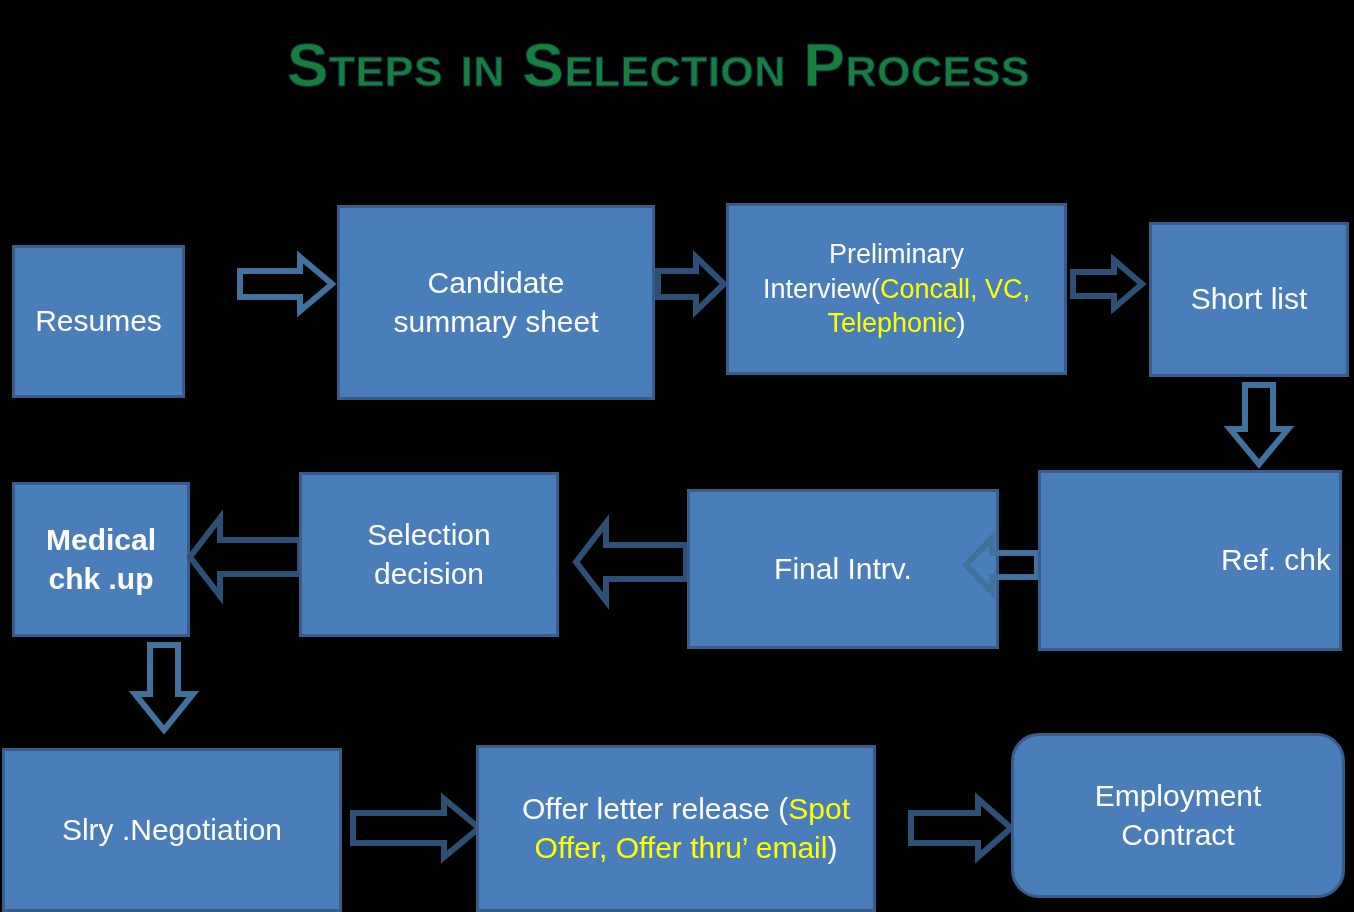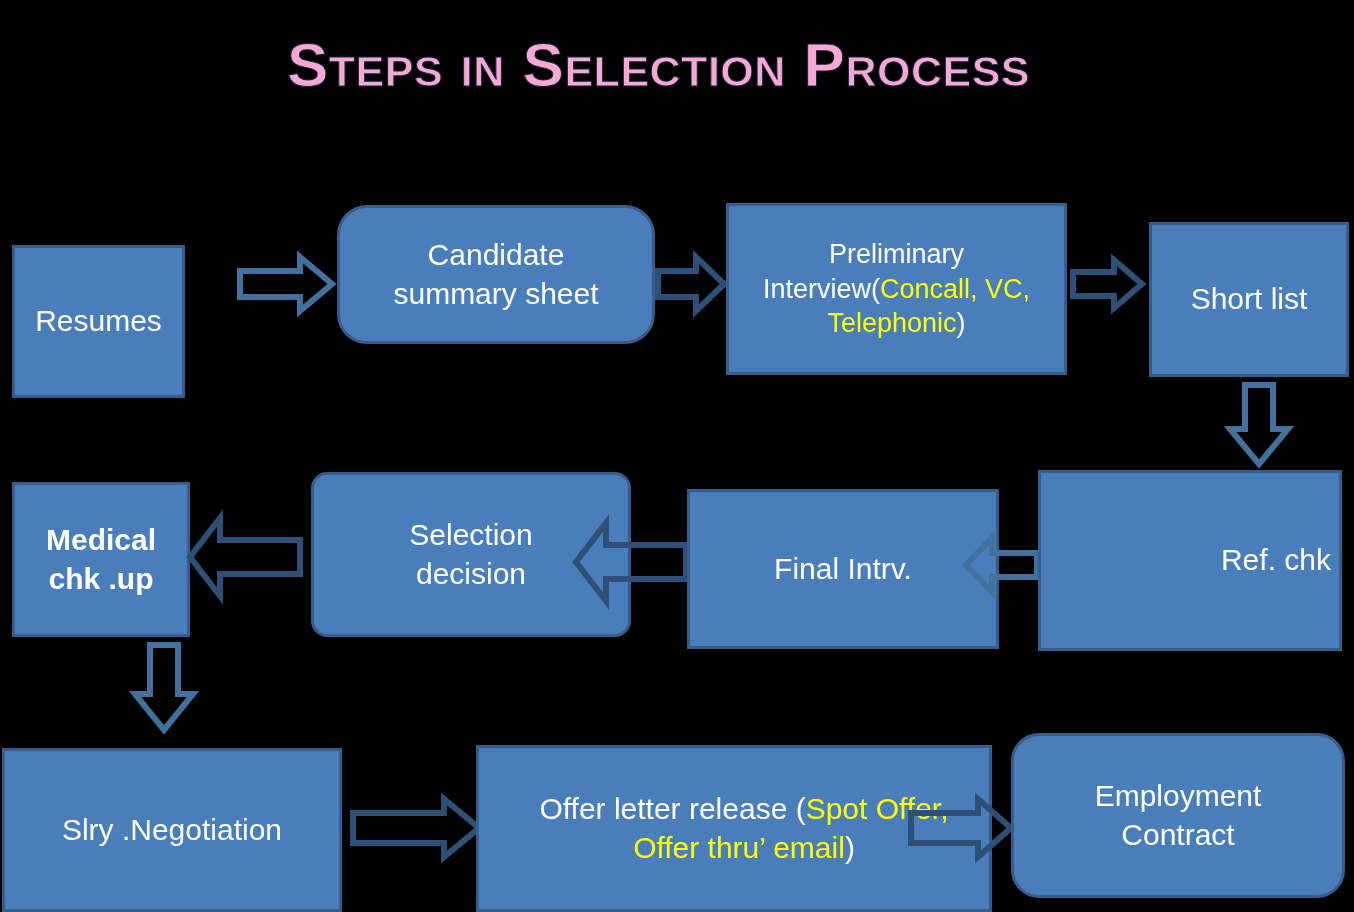--- a/index.html
+++ b/index.html
@@ -23,21 +23,21 @@
     position: absolute;
     left: 0;
     top: 32px;
     width: 1317px;
     text-align: center;
     font-family: "Liberation Sans", sans-serif;
     font-size: 62px;
     font-weight: bold;
     font-variant: small-caps;
     letter-spacing: 0.5px;
-    color: #f9a8d4;
+    color: #15803d;
     -webkit-text-stroke: 1px #10243c;
     text-shadow: 0 0 1px #14314f;
     white-space: nowrap;
     line-height: 1.05;
   }
 
   
   .box {
     position: absolute;
     box-sizing: border-box;
@@ -80,21 +80,21 @@
   <div class="box" style="left:12px; top:205px; width:173px; height:153px;margin-top:40px;">
     <span class="txt">Resumes</span>
   </div>
 
   <div class="arrow" style="left:237px; top:253px;">
     <svg width="98" height="62" viewBox="0 0 98 62">
       <path d="M3 18 L63 18 L63 4 L95 31 L63 58 L63 44 L3 44 Z"></path>
     </svg>
   </div>
 
-  <div class="box" style="left:337px; top:205px; width:318px; height:139px;border-radius:30px;">
+  <div class="box" style="left:337px; top:205px; width:318px; height:195px;">
     <span class="txt">
       <span>Candidate</span><br>
       <span>summary sheet</span>
     </span>
   </div>
 
   <div class="arrow dark" style="left:655px; top:253px;">
     <svg width="72" height="62" viewBox="0 0 72 62">
       <path d="M3 18 L41 18 L41 4 L69 31 L41 58 L41 44 L3 44 Z"></path>
     </svg>
@@ -126,21 +126,21 @@
       <span>chk .up</span>
     </span>
   </div>
 
   <div class="arrow dark" style="left:186px; top:514px;">
     <svg width="117" height="86" viewBox="0 0 117 86">
       <path d="M114 26 L34 26 L34 4 L4 43 L34 82 L34 60 L114 60 Z"></path>
     </svg>
   </div>
 
-  <div class="box" style="left:311px; top:472px; width:320px; height:165px;border-radius:16px;">
+  <div class="box" style="left:299px; top:472px; width:260px; height:165px;">
     <span class="txt">
       <span>Selection</span><br>
       <span>decision</span>
     </span>
   </div>
 
   <div class="arrow dark" style="left:572px; top:519px;">
     <svg width="117" height="86" viewBox="0 0 117 86">
       <path d="M114 26 L34 26 L34 4 L4 43 L34 82 L34 60 L114 60 Z"></path>
     </svg>
@@ -169,21 +169,21 @@
   <div class="box" style="left:2px; top:748px; width:340px; height:164px;">
     <span class="txt">Slry .Negotiation</span>
   </div>
 
   <div class="arrow dark" style="left:350px; top:795px;">
     <svg width="132" height="66" viewBox="0 0 132 66">
       <path d="M3 18 L94 18 L94 4 L129 33 L94 62 L94 48 L3 48 Z"></path>
     </svg>
   </div>
 
-  <div class="box" style="left:476px; top:745px; width:516px; height:167px; font-size:30px;padding-left:28px;">
+  <div class="box" style="left:476px; top:745px; width:400px; height:167px; font-size:30px;padding-left:28px;">
     <span class="txt"><span>Offer letter release  (</span><span class="hl">Spot Offer, Offer thru’  email</span><span>)</span></span>
   </div>
 
   <div class="arrow dark" style="left:908px; top:795px;">
     <svg width="106" height="66" viewBox="0 0 106 66">
       <path d="M3 18 L70 18 L70 4 L103 33 L70 62 L70 48 L3 48 Z"></path>
     </svg>
   </div>
 
   <div class="box" style="left:1011px; top:733px; width:334px; height:165px;border-radius:28px;">

